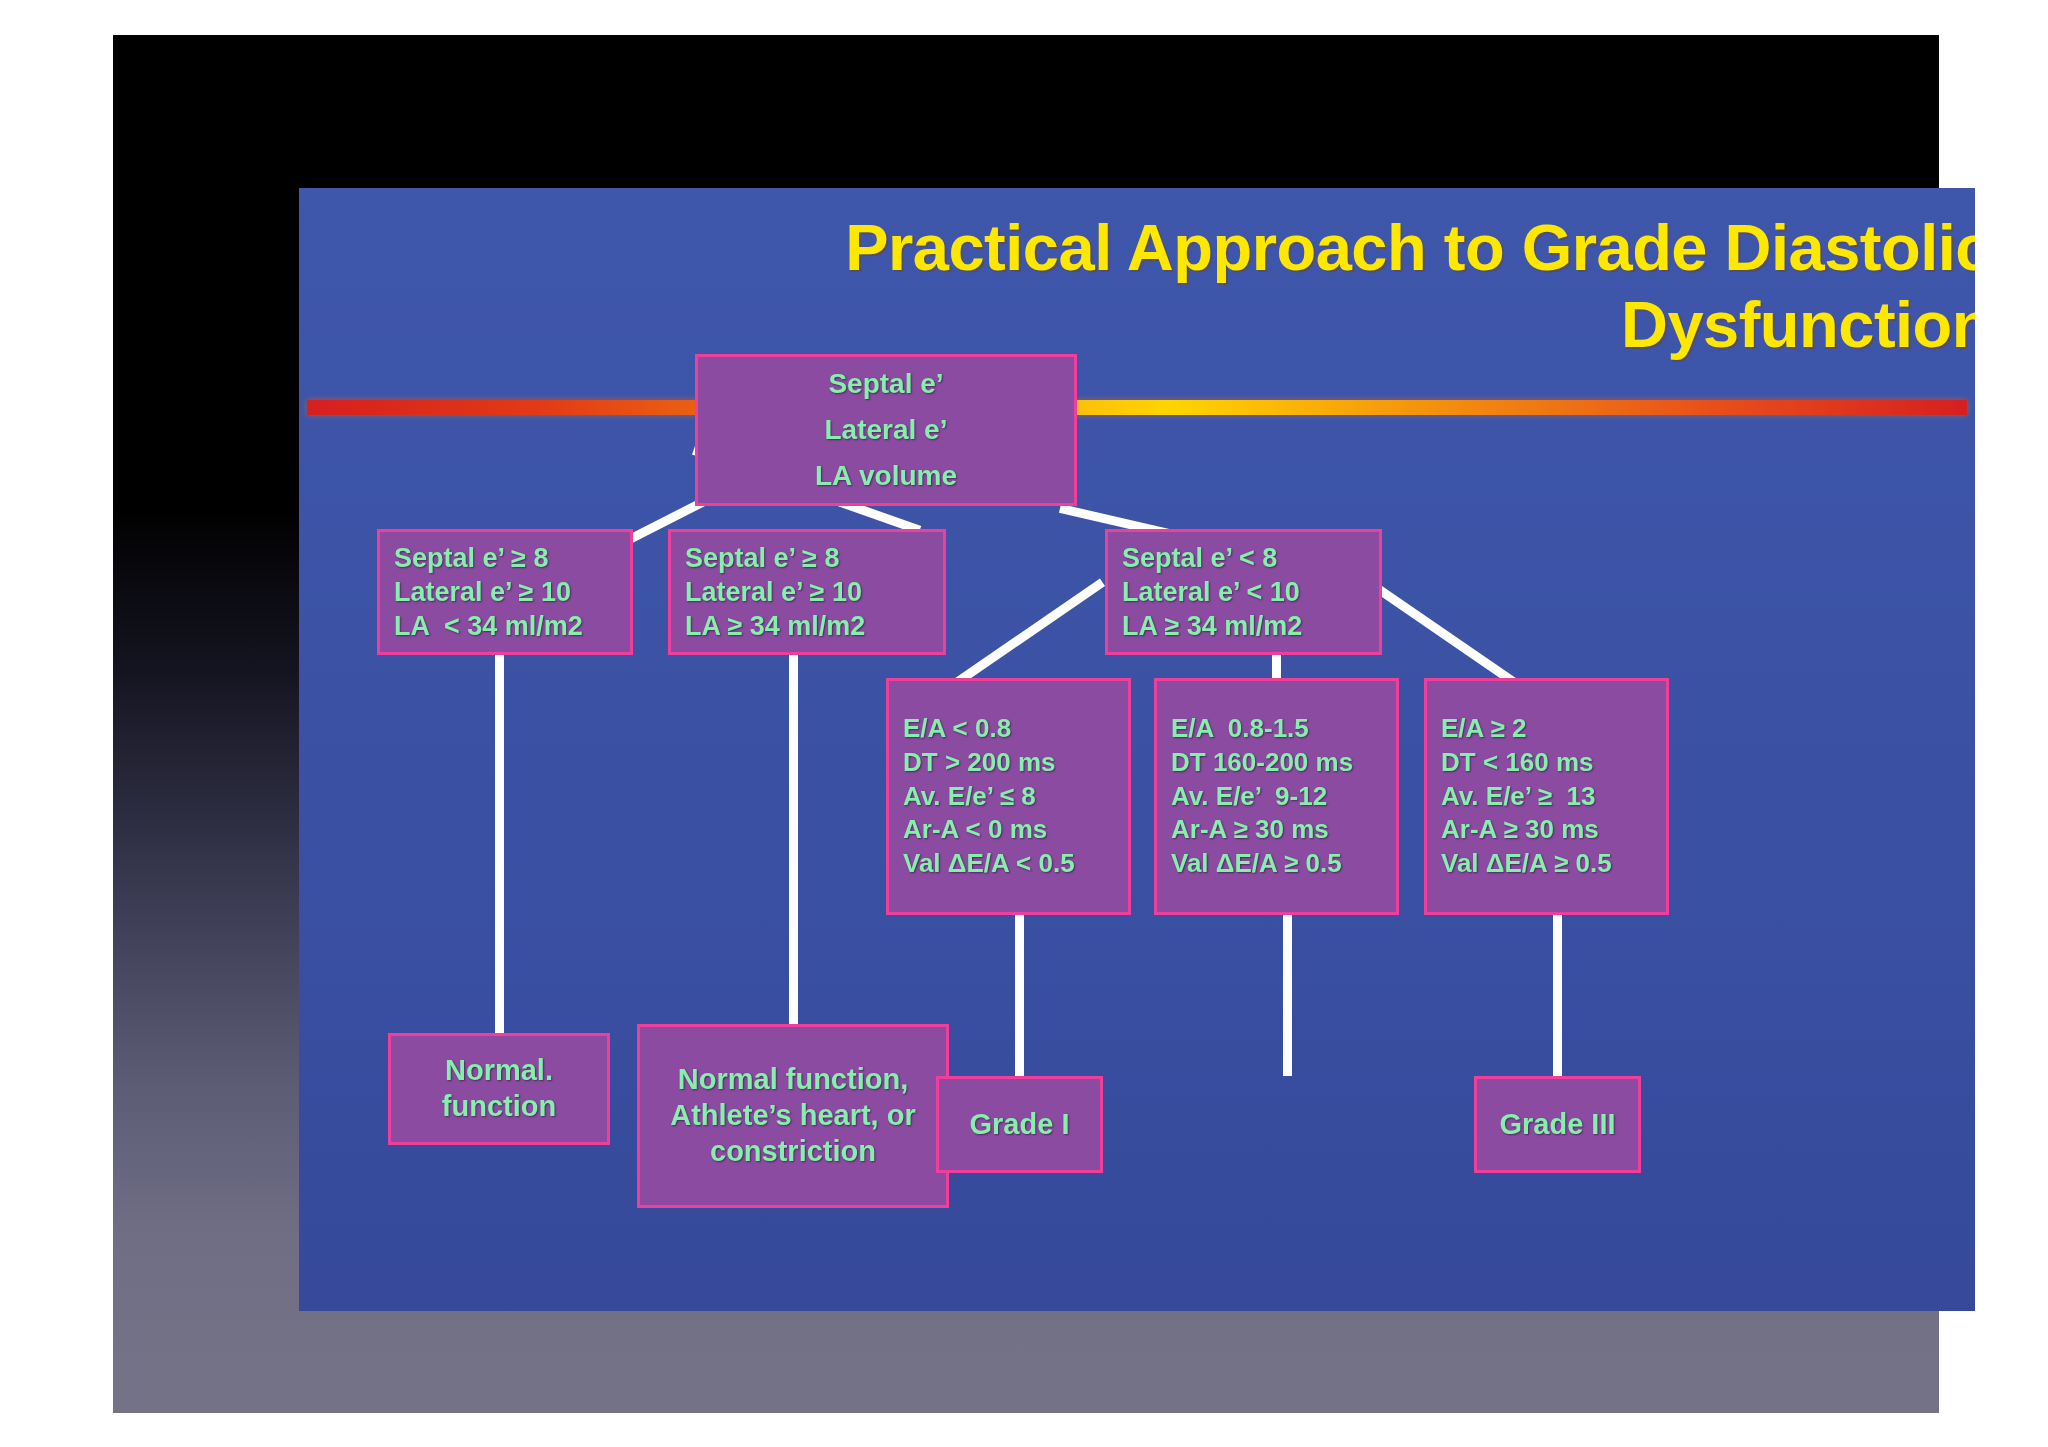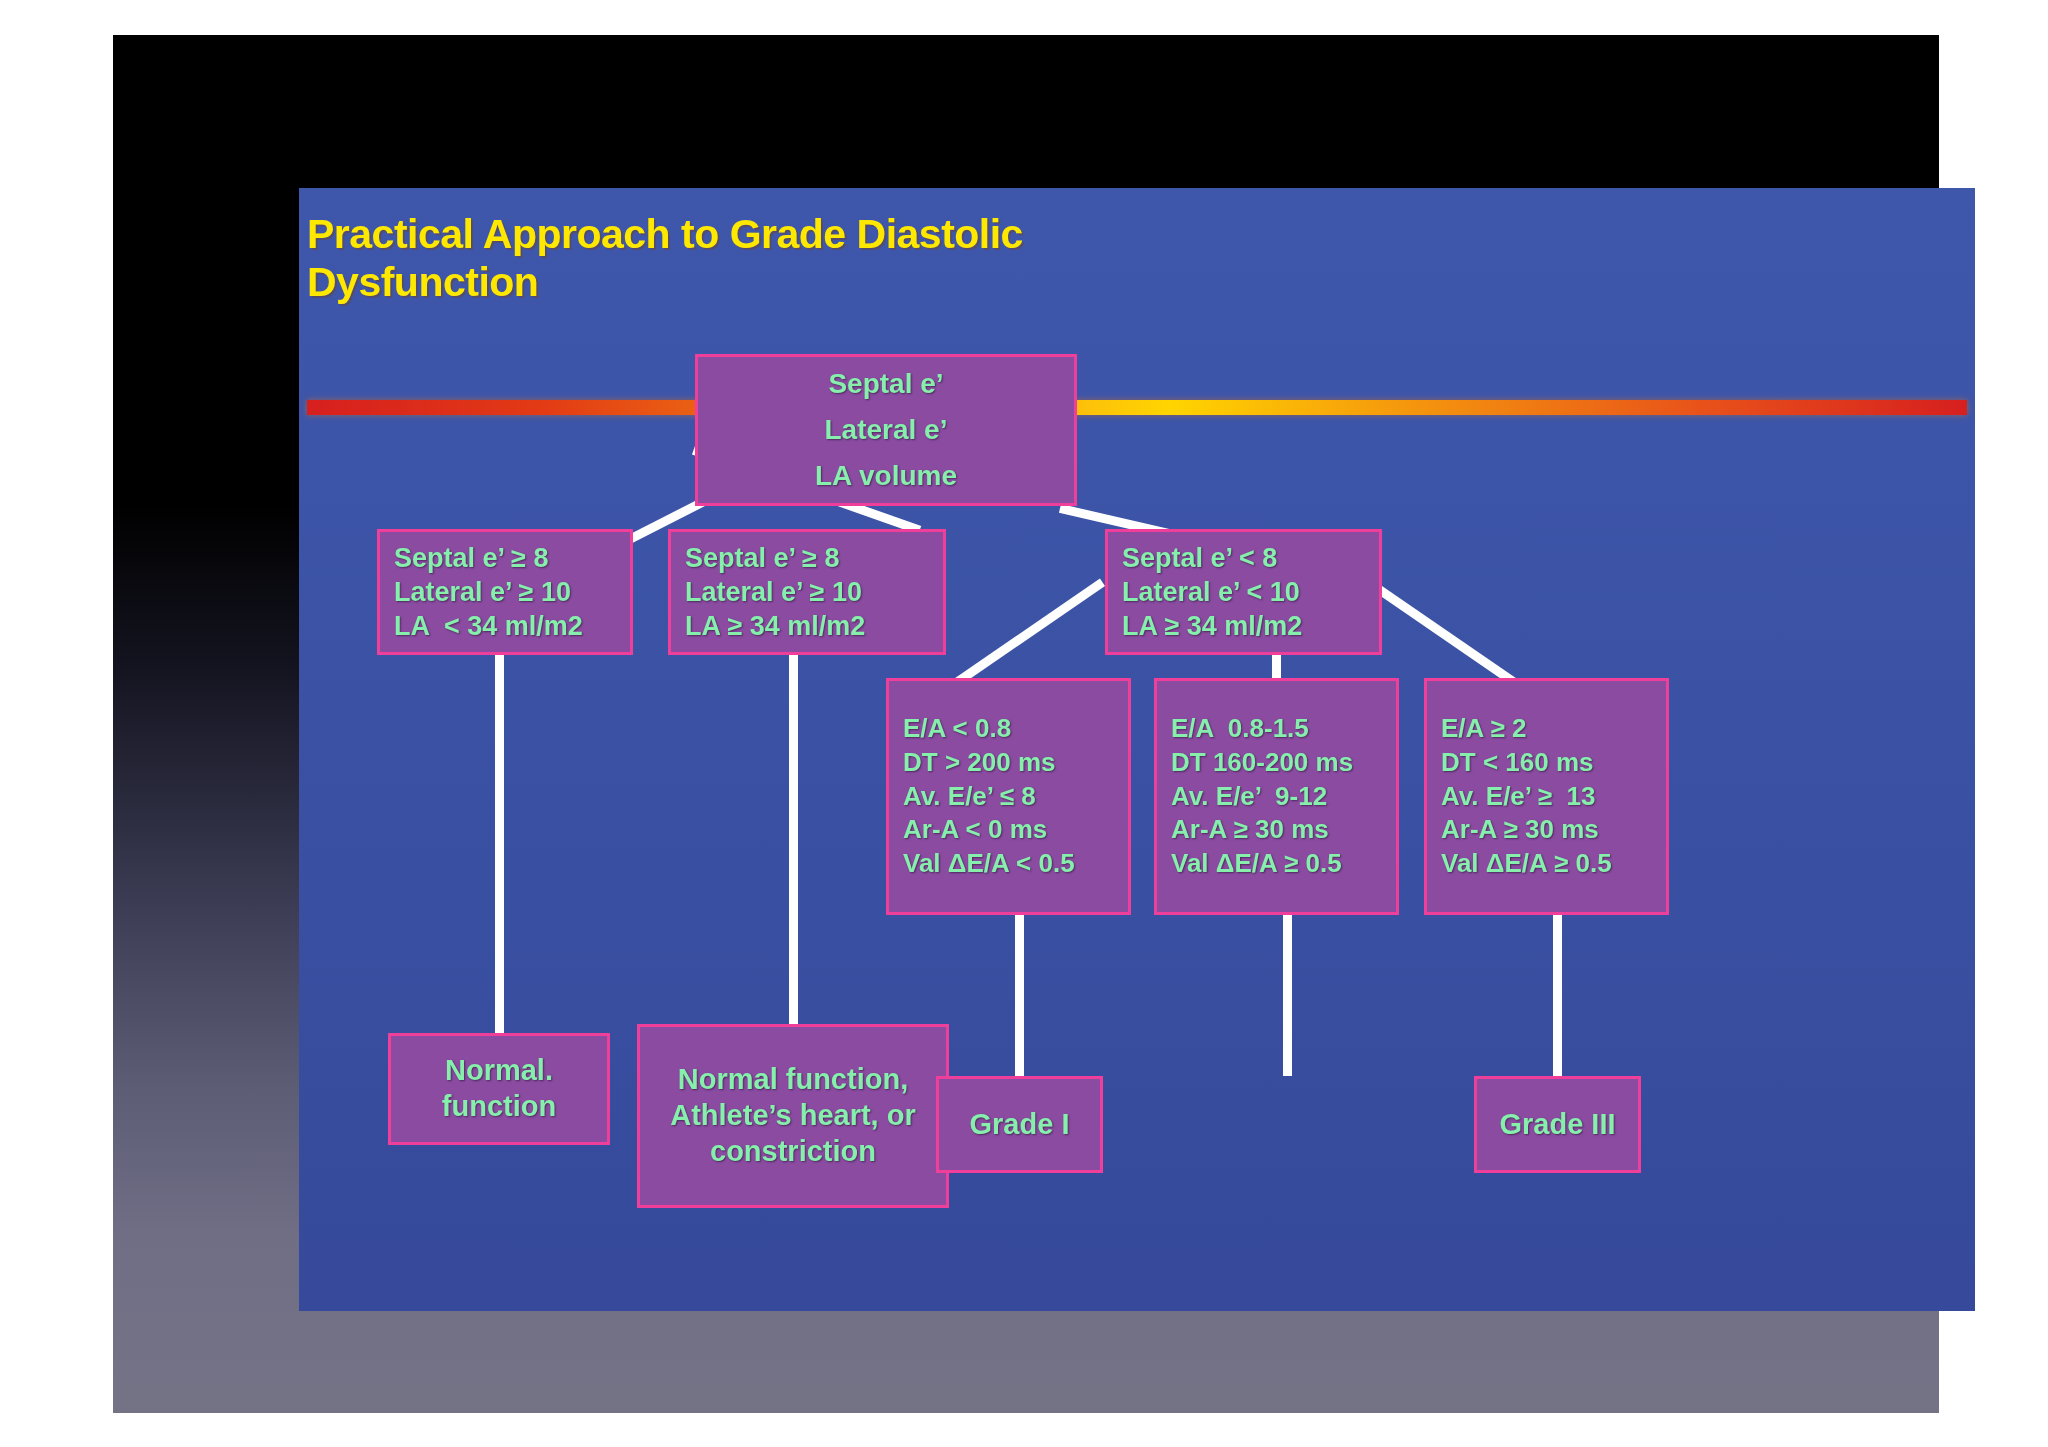--- a/index.html
+++ b/index.html
@@ -38,26 +38,26 @@
     top: 153px;
     width: 1676px;
     height: 1123px;
     background: linear-gradient(to bottom, #3f57ab 0%, #3a51a3 55%, #36499a 100%);
     overflow: hidden;
   }
 
   
   #title-block {
     position: absolute;
-    left: 8px;
+    left: 16px;
     top: 22px;
     width: 100%;
-    text-align: left;
+    text-align: right;
     color: #ffe800;
-    font-size: 41px;
+    font-size: 65px;
     font-weight: bold;
     line-height: 1.18;
     letter-spacing: -0.5px;
     text-shadow: 2px 2px 0 rgba(120,60,0,.35);
   }
   #title-line2 { display: block; }
 
   
   #divider {
     position: absolute;

